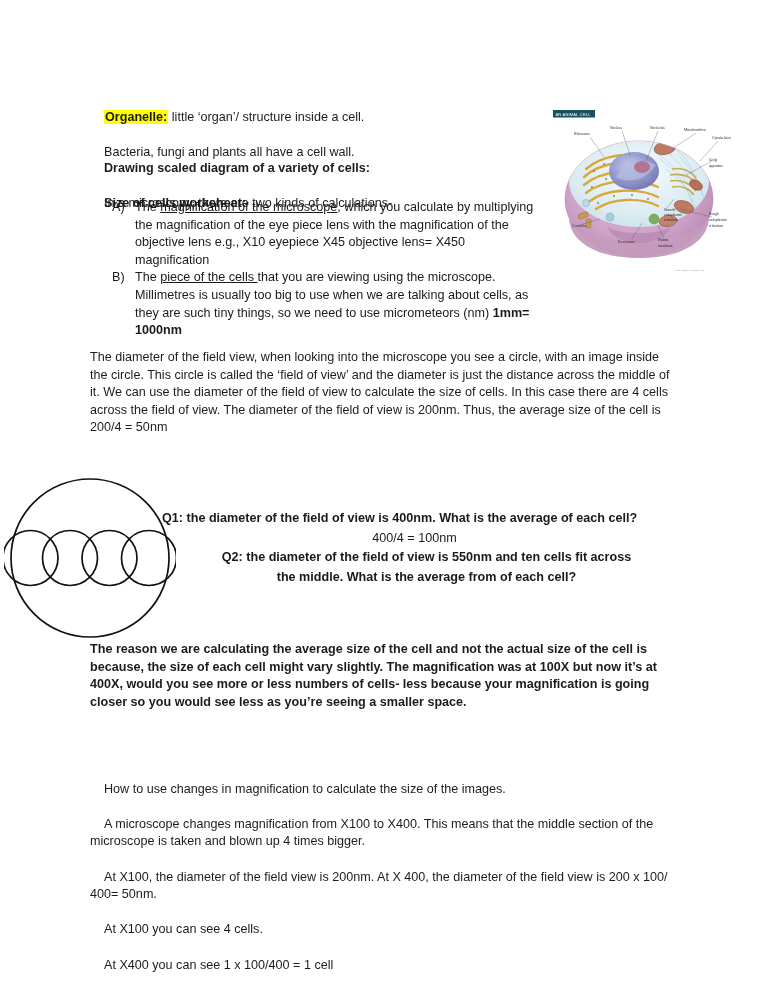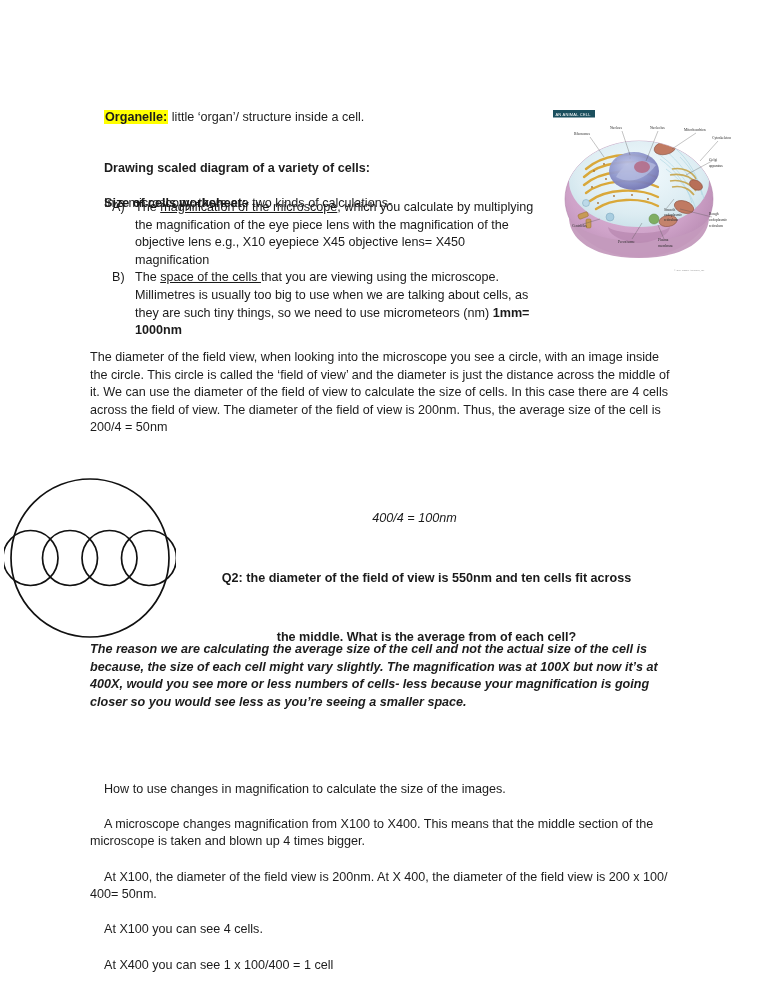--- a/index.html
+++ b/index.html
@@ -25,21 +25,21 @@
 
   
   .tx {
     position: absolute;
     font-size: 12.6px;
     line-height: 17.6px;
     color: #1c1c1c;
     white-space: pre-wrap;
   }
   .b { font-weight: bold; }
-  .i { font-style: italic; }
+  .i { }
   .u { text-decoration: underline; }
   .hl { background: #FFFF00; padding: 0 1px; }
 
   
   #block-organelle { left: 90px; top: 91px;  width: 420px; }
   #block-headings  { left: 90px; top: 142px; width: 420px; }
   #block-intro     { left: 90px; top: 177px; width: 430px; }
 
   .listwrap {
     position: absolute;
@@ -75,21 +75,21 @@
 
   
   #q-block {
     position: absolute;
     left: 162px;
     top: 509px;
     width: 505px;
   }
   .qline { font-size: 12.6px; line-height: 19.5px; }
   .qcenter { text-align: center; }
-  .qc2 { text-align: center; padding-left: 24px; margin-top: 40px; }
+  .qc2 { text-align: center; padding-left: 24px; }
 
   #block-italic { left: 90px; top: 641px; width: 585px; }
   #block-last   { left: 90px; top: 763px; width: 590px; }
 
   
   #cell-figure {
     position: absolute;
     left: 546px;
     top: 99px;
     width: 186px;
@@ -114,56 +114,58 @@
     fill: #8a8a8a;
   }
 </style>
 </head>
 <body>
 
 <div class="page">
 
   <div class="tx" id="block-organelle">
     <span class="hl b">Organelle:</span><span> little ‘organ’/ structure inside a cell.</span><br>
+    <span>Bacteria, fungi and plants all have a cell wall.</span>
   </div>
 
   <div class="tx" id="block-intro">
     <span>In a microscopy, there are two kinds of calculations-</span>
   </div>
 
   <div class="tx" id="block-headings">
     <span class="b">Drawing scaled diagram of a variety of cells:</span><br>
     <span class="b">Size of cells worksheet:</span>
   </div>
 
   <div class="listwrap">
 
     <p class="litem">
       <span class="marker">A)</span><span>The </span><span class="u">magnification of the microscope</span><span>, which you calculate by multiplying the magnification of the eye piece lens with the magnification of the objective lens e.g., X10 eyepiece X45 objective lens= X450 magnification</span>
     </p>
 
     <p class="litem">
-      <span class="marker">B)</span><span>The </span><span class="u">space of the cells </span><span>that you are viewing using the microscope. Millimetres is usually too big to use when we are talking about cells, as they are such tiny things, so we need to use micrometeors (nm) </span><span class="b">1mm= 1000nm</span>
+      <span class="marker">B)</span><span>The </span><span class="u">piece of the cells </span><span>that you are viewing using the microscope. Millimetres is usually too big to use when we are talking about cells, as they are such tiny things, so we need to use micrometeors (nm) </span><span class="b">1mm= 1000nm</span>
     </p>
 
   </div>
 
   <div class="tx" id="block-para1">The diameter of the field view, when looking into the microscope you see a circle, with an image inside the circle. This circle is called the ‘field of view’ and the diameter is just the distance across the middle of it. We can use the diameter of the field of view to calculate the size of cells. In this case there are 4 cells across the field of view. The diameter of the field of view is 200nm. Thus, the average size of the cell is 200/4 = 50nm</div>
 
   <div id="fov-diagram">
     <svg viewBox="0 0 172 164" width="172" height="164" xmlns="http://www.w3.org/2000/svg">
       <circle cx="86" cy="82" r="79" fill="none" stroke="#111111" stroke-width="1.7"></circle>
       <circle cx="26.5" cy="82" r="27.5" fill="none" stroke="#111111" stroke-width="1.7"></circle>
       <circle cx="66" cy="82" r="27.5" fill="none" stroke="#111111" stroke-width="1.7"></circle>
       <circle cx="105.5" cy="82" r="27.5" fill="none" stroke="#111111" stroke-width="1.7"></circle>
       <circle cx="145" cy="82" r="27.5" fill="none" stroke="#111111" stroke-width="1.7"></circle>
     </svg>
   </div>
 
   <div id="q-block">
+    <div class="qline b">Q1: the diameter of the field of view is 400nm. What is the average of each cell?</div>
     <div class="qline i qcenter">400/4 = 100nm</div>
     <div class="qline b qc2">Q2: the diameter of the field of view is 550nm and ten cells fit across</div>
     <div class="qline b qc2">the middle. What is the average from of each cell?</div>
   </div>
 
   <div class="tx i b" id="block-italic">The reason we are calculating the average size of the cell and not the actual size of the cell is because, the size of each cell might vary slightly. The magnification was at 100X but now it’s at 400X, would you see more or less numbers of cells- less because your magnification is going closer so you would see less as you’re seeing a smaller space.</div>
 
   <div class="tx" id="block-last">
     <span>How to use changes in magnification to calculate the size of the images.</span><br>
     <span>A microscope changes magnification from X100 to X400. This means that the middle section of the microscope is taken and blown up 4 times bigger.</span><br>

